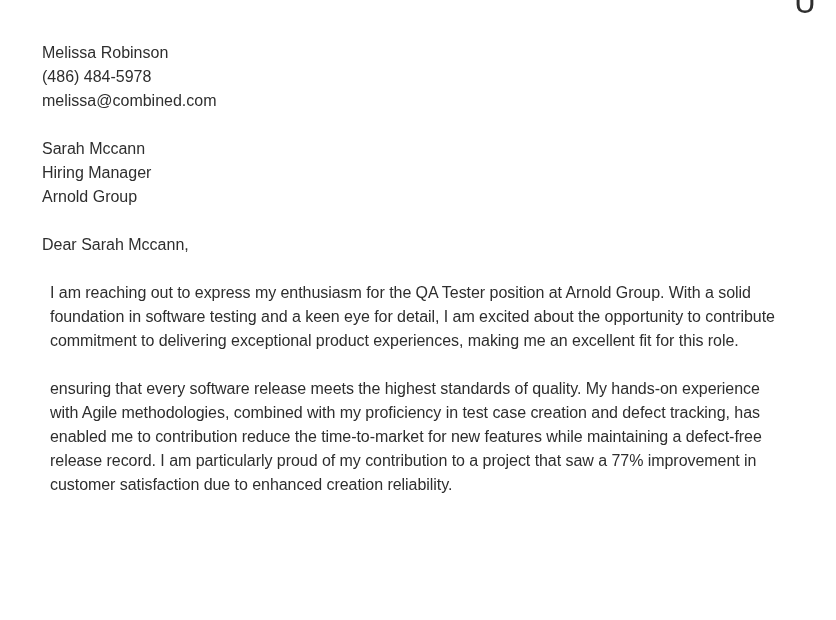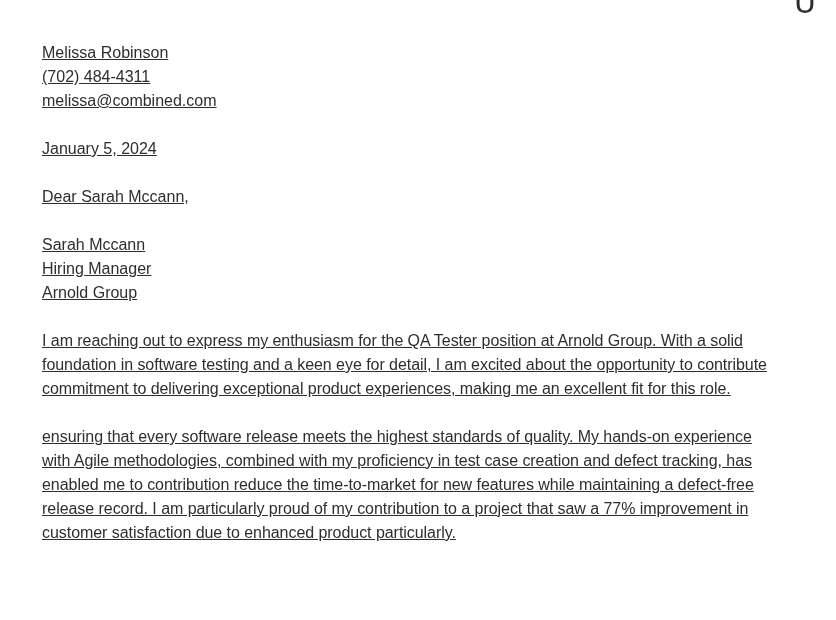--- a/index.html
+++ b/index.html
@@ -24,68 +24,64 @@
       font-family: "DejaVu Sans", sans-serif;
       font-size: 30px;
       line-height: 30px;
       color: #2e2e2e;
     }
     .letter {
       position: absolute;
       top: 41px;
       left: 42px;
       width: 760px;
-      text-decoration: underline;
     }
     .block {
       margin: 0 0 24px 0;
     }
     .line {
       display: block;
       white-space: nowrap;
     }
     p.para {
-      margin: 0 0 24px 0;
+      margin: 0 0 24px 8px;
       letter-spacing: -0.05px;
     }
   </style>
 </head>
 <body>
 
 <span class="corner-glyph">U</span>
 
 <div class="letter">
 
   <div class="block">
     <span class="line">Melissa Robinson</span>
-    <span class="line">(702) 484-4311</span>
+    <span class="line">(486) 484-5978</span>
     <span class="line">melissa@combined.com</span>
   </div>
 
-  <div class="block">
-    <span class="line">January 5, 2024</span>
-  </div>
-
-  <div class="block">
-    <span class="line">Dear Sarah Mccann,</span>
-  </div>
 
   <div class="block">
     <span class="line">Sarah Mccann</span>
     <span class="line">Hiring Manager</span>
     <span class="line">Arnold Group</span>
+  </div>
+
+  <div class="block">
+    <span class="line">Dear Sarah Mccann,</span>
   </div>
 
   <p class="para">
     <span class="line">I am reaching out to express my enthusiasm for the QA Tester position at Arnold Group. With a solid</span>
     <span class="line">foundation in software testing and a keen eye for detail, I am excited about the opportunity to contribute</span>
     <span class="line">commitment to delivering exceptional product experiences, making me an excellent fit for this role.</span>
   </p>
 
   <p class="para">
     <span class="line">ensuring that every software release meets the highest standards of quality. My hands-on experience</span>
     <span class="line">with Agile methodologies, combined with my proficiency in test case creation and defect tracking, has</span>
     <span class="line">enabled me to contribution reduce the time-to-market for new features while maintaining a defect-free</span>
     <span class="line">release record. I am particularly proud of my contribution to a project that saw a 77% improvement in</span>
-    <span class="line">customer satisfaction due to enhanced product particularly.</span>
+    <span class="line">customer satisfaction due to enhanced creation reliability.</span>
   </p>
 
 </div>
 
 </body></html>

